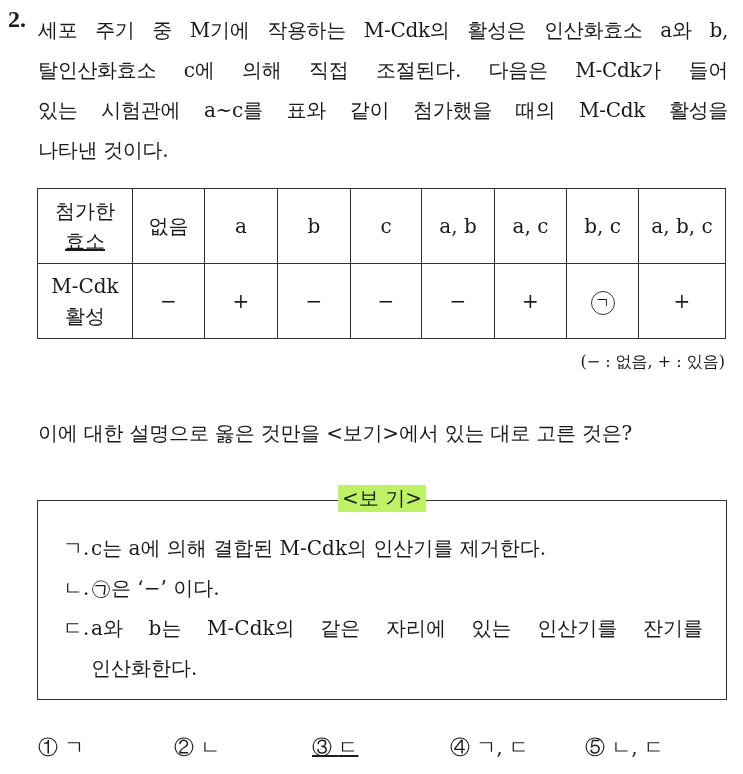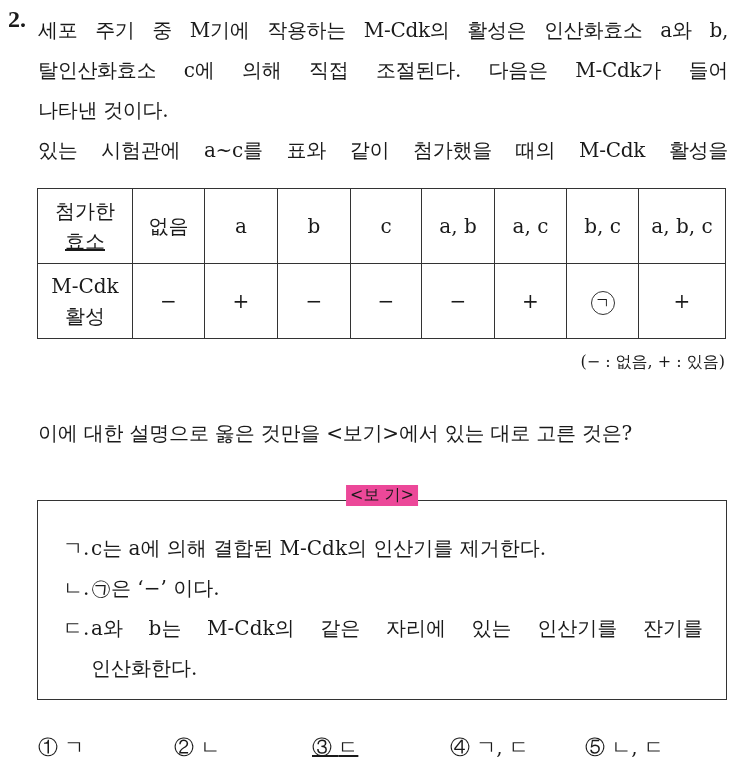--- a/index.html
+++ b/index.html
@@ -22,38 +22,38 @@
   .c4 { width:70px; } .c5 { width:72px; } .c6 { width:71px; } .c7 { width:158px; }
   .circ { display:inline-block; width:22px; height:22px; border:1.3px solid #333;
           border-radius:50%; font-size:15px; line-height:22px; text-align:center; }
   .legend { position:absolute; right:18px; top:352px; font-size:16px; }
 
   .prompt { position:absolute; left:38px; top:420px; font-size:20px; letter-spacing:-0.2px; }
 
   .bogi { position:absolute; left:37px; top:500px; width:688px; height:198px;
           border:1.5px solid #333; }
   .bogi-title { position:absolute; left:50%; top:-16px; transform:translateX(-50%);
-                background:#ec4899; padding:0 4px; font-size:16px; }
+                background:#bef264; padding:0 4px; font-size:20px; }
   .bogi-item { position:absolute; left:25px; font-size:20px; white-space:nowrap; }
   .bogi-item .mk { display:inline-block; width:28px; }
   .bogi-item.cont { left:53px; }
 
   .choices { position:absolute; top:734px; left:38px; width:690px; font-size:20px; }
   .choice { position:absolute; top:0; white-space:nowrap; }
 </style>
 </head>
 <body>
 
 <div class="qnum">2.</div>
 
 <div class="stem">
   <span class="line">세포 주기 중 M기에 작용하는 M-Cdk의 활성은 인산화효소 a와 b,</span>
   <span class="line">탈인산화효소 c에 의해 직접 조절된다. 다음은 M-Cdk가 들어</span>
+  <span class="line">있는 시험관에 a~c를 표와 같이 첨가했을 때의 M-Cdk 활성을</span>
   <span class="line last">나타낸 것이다.</span>
-  <span class="line">있는 시험관에 a~c를 표와 같이 첨가했을 때의 M-Cdk 활성을</span>
 </div>
 
 <table class="data">
   <tbody>
       <tr class="r1">
     <td class="c0">
       <div>첨가한</div>
       <div style="text-decoration:underline;">효소</div>
     </td>
     <td class="c1">없음</td>

